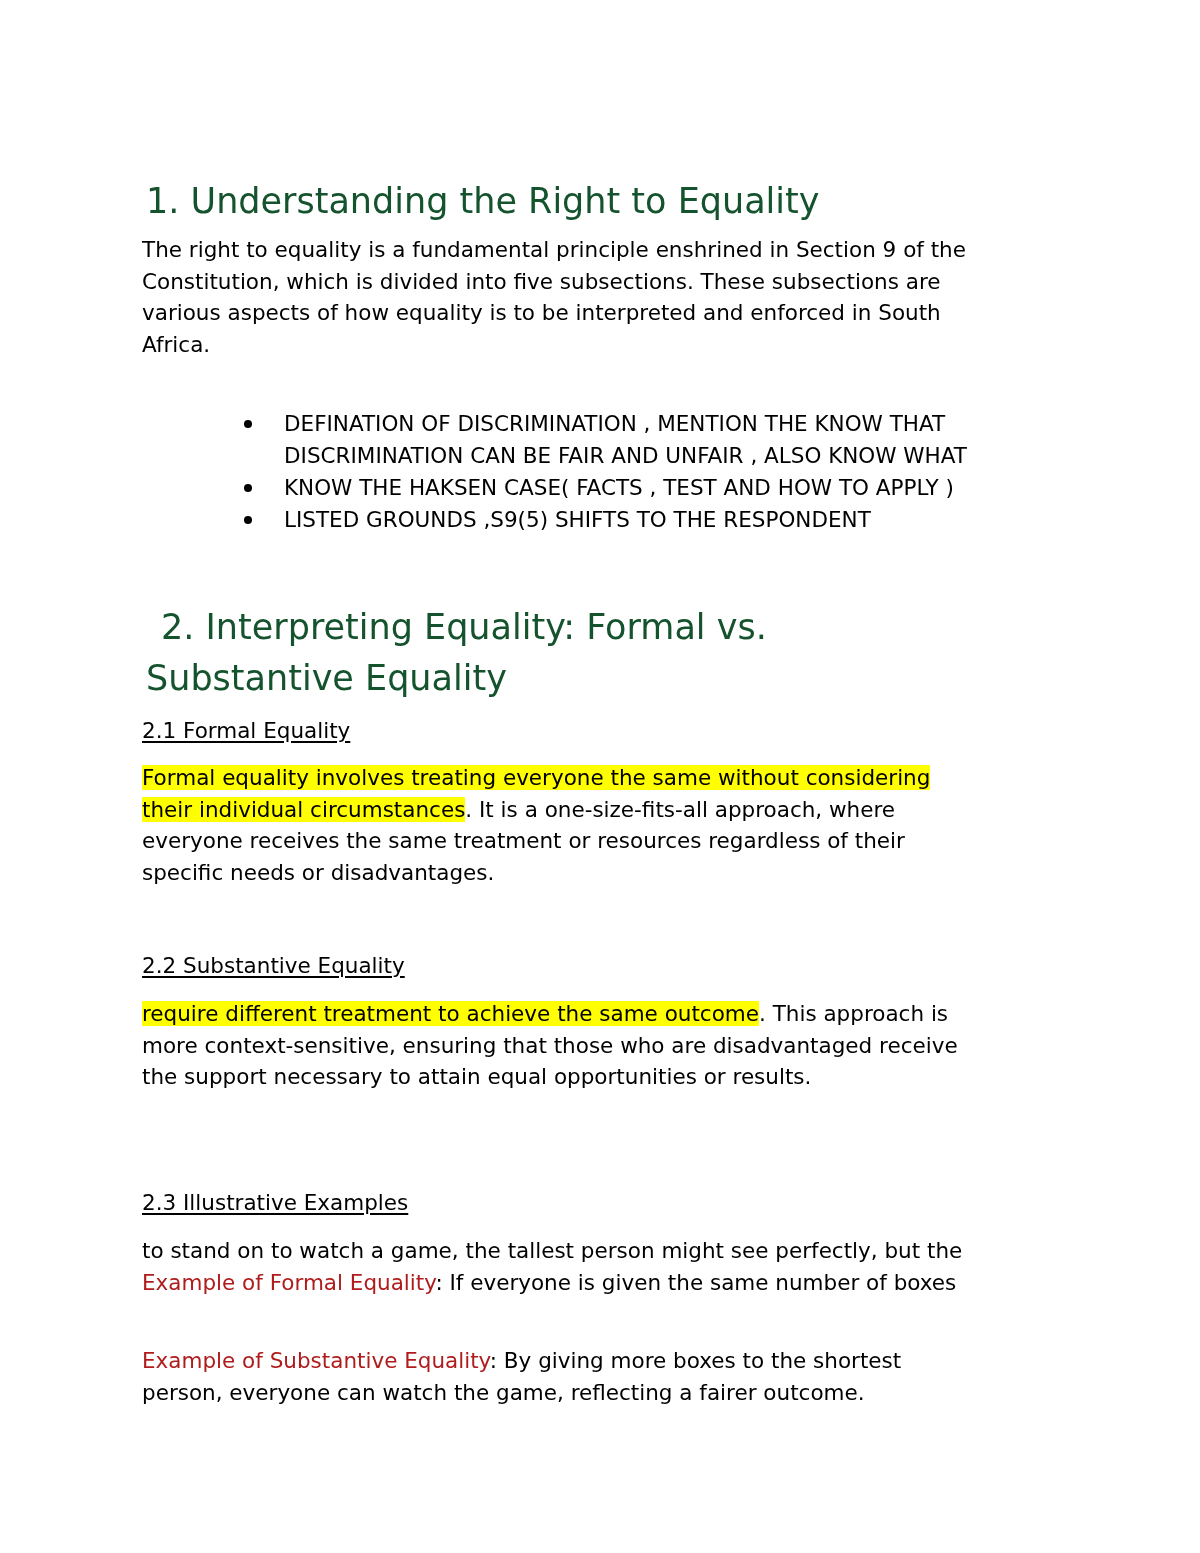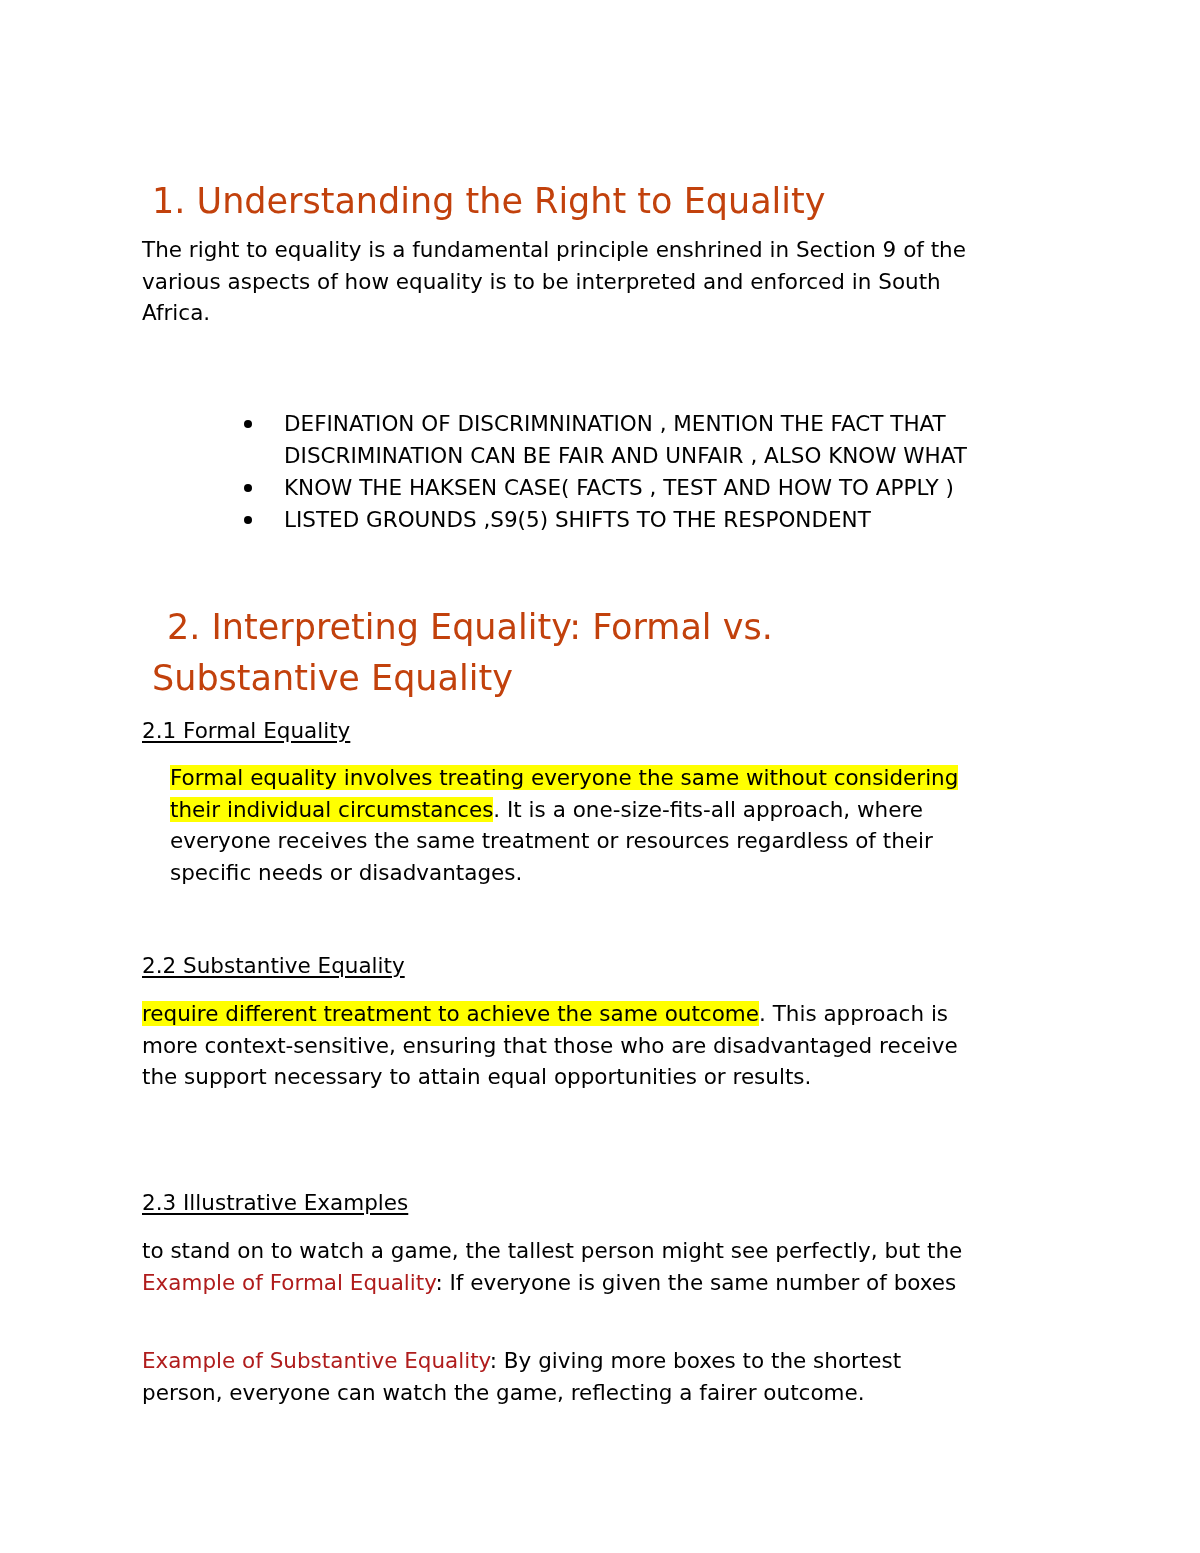--- a/index.html
+++ b/index.html
@@ -16,23 +16,23 @@
       color: #000000;
     }
     .page {
       position: absolute;
       left: 142px;
       top: 0;
       width: 930px;
     }
     .h1 {
       position: absolute;
-      left: 10px;
+      left: 4px;
       font-size: 35px;
-      color: #c2410c;
+      color: #14532d;
       font-weight: normal;
       line-height: 50px;
       margin: 0;
       white-space: nowrap;
     }
     .para {
       position: absolute;
       left: 0;
       font-size: 21.5px;
       line-height: 31.6px;
@@ -79,45 +79,46 @@
   </style>
 </head>
 <body>
 
 <div class="page">
 
   <h1 class="h1" style="top:176px;">1. Understanding the Right to Equality</h1>
 
   <p class="para" style="top:234px;">
     <span class="line">The right to equality is a fundamental principle enshrined in Section 9 of the</span>
+    <span class="line">Constitution, which is divided into five subsections. These subsections are</span>
     <span class="line">various aspects of how equality is to be interpreted and enforced in South</span>
     <span class="line">Africa.</span>
   </p>
 
   <ul class="bullets">
     <li>
       <span class="bullet-dot"></span>
-      <span class="line">DEFINATION OF DISCRIMNINATION , MENTION THE FACT THAT</span>
+      <span class="line">DEFINATION OF DISCRIMINATION , MENTION THE KNOW THAT</span>
       <span class="line">DISCRIMINATION CAN BE FAIR AND UNFAIR , ALSO KNOW WHAT</span>
     </li>
     <li>
       <span class="bullet-dot"></span>
       <span class="line">KNOW THE HAKSEN CASE( FACTS , TEST AND HOW TO APPLY )</span>
     </li>
     <li>
       <span class="bullet-dot"></span>
       <span class="line">LISTED GROUNDS ,S9(5) SHIFTS TO THE RESPONDENT</span>
     </li>
   </ul>
 
   <h1 class="h1" style="top:602px;margin-left:15px;">2. Interpreting Equality: Formal vs.</h1>
   <h1 class="h1" style="top:653px;">Substantive Equality</h1>
 
   <p class="sub" style="top:716px;">2.1 Formal Equality</p>
-  <p class="para" style="top:762px;margin-left:28px;">
+  <p class="para" style="top:762px;">
     <span class="line"><span class="hl">Formal equality involves treating everyone the same without considering</span></span>
     <span class="line"><span class="hl">their individual circumstances</span><span>. It is a one-size-fits-all approach, where</span></span>
     <span class="line">everyone receives the same treatment or resources regardless of their</span>
     <span class="line">specific needs or disadvantages.</span>
   </p>
 
   <p class="sub" style="top:951px;">2.2 Substantive Equality</p>
   <p class="para" style="top:998px;">
     <span class="line"><span class="hl">require different treatment to achieve the same outcome</span><span>. This approach is</span></span>
     <span class="line">more context-sensitive, ensuring that those who are disadvantaged receive</span>

